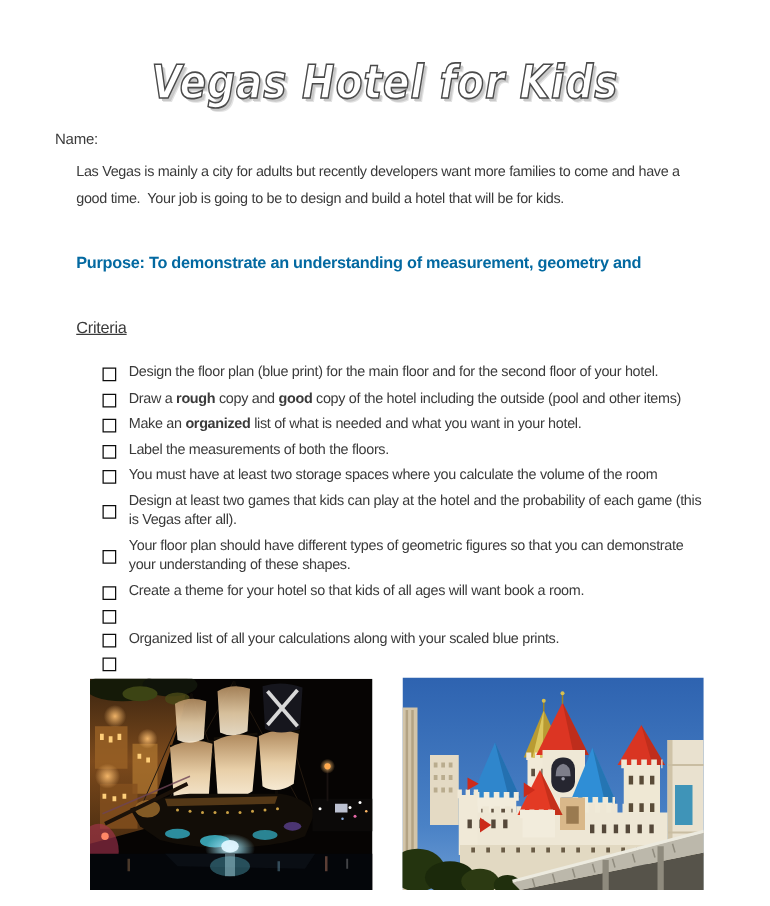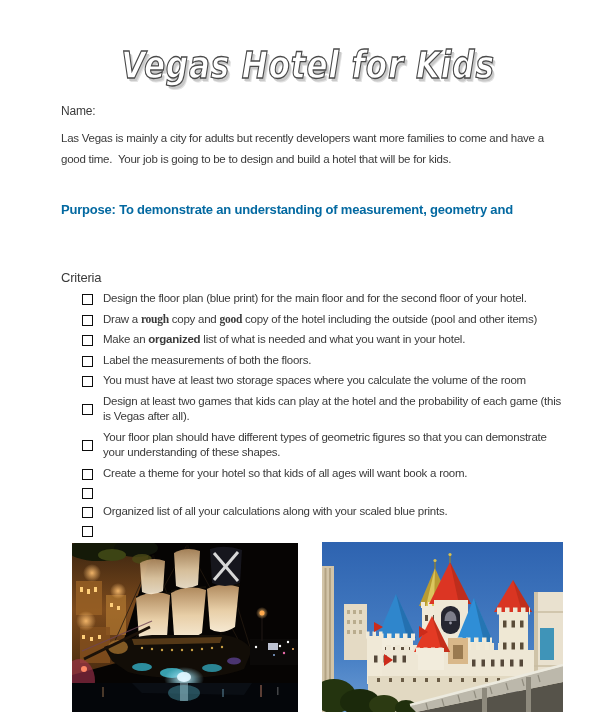--- a/index.html
+++ b/index.html
@@ -8,40 +8,40 @@
   .page{position:relative;width:616px;height:725px;background:#ffffff;padding-left:36px;}
 
   
   .wordart{position:absolute;top:44px;left:0;width:616px;text-align:center;
     font-family:"DejaVu Sans",sans-serif;font-style:italic;font-weight:700;
     font-size:37px;letter-spacing:1px;color:#ffffff;
     -webkit-text-stroke:1.3px #4a4a4a;
     text-shadow:2.5px 2.5px 0 #c9c9c9, 3.5px 3.5px 0 #e3e3e3;
     transform:scaleX(.84);transform-origin:center;white-space:nowrap;}
 
-  .name-line{position:absolute;top:104px;left:61px;font-size:12px;letter-spacing:-.2px;}
+  .name-line{position:absolute;top:104px;left:44px;font-size:12px;letter-spacing:-.2px;}
 
   .intro{position:absolute;top:128px;left:61px;font-size:11.5px;letter-spacing:-.25px;}
   .intro .line{line-height:21px;white-space:pre;}
 
   .purpose{position:absolute;top:199px;left:61px;font-weight:700;font-size:13px;
     letter-spacing:-.2px;color:#0369a1;}
   .purpose .line{line-height:21px;white-space:pre;}
 
-  .criteria-heading{position:absolute;top:270px;left:61px;font-size:13px;
-    letter-spacing:-.2px;}
+  .criteria-heading{position:absolute;top:254px;left:61px;font-size:13px;
+    text-decoration:underline;letter-spacing:-.2px;}
 
   .checklist{position:absolute;top:291px;left:82px;}
   .check-row{display:flex;align-items:center;margin-bottom:5px;}
   .checkbox{width:9px;height:9px;border:1.6px solid #0d0d0d;background:#ffffff;
     margin:1.5px 10px 0 0;flex-shrink:0;}
   .item-text{font-size:11.5px;letter-spacing:-.25px;min-height:14px;}
   .item-line{line-height:15.5px;white-space:pre;}
   .item-line span{white-space:pre;}
-  .s-b{font-weight:700;font-family:Liberation Serif, serif;}
+  .s-b{font-weight:700;}
   .s-bu{font-weight:700;}
 
   .photos{position:absolute;top:542px;left:72px;display:flex;gap:24px;align-items:flex-start;}
   .photo{display:block;}
 </style>
 </head>
 <body>
 
 <div class="page">
 

